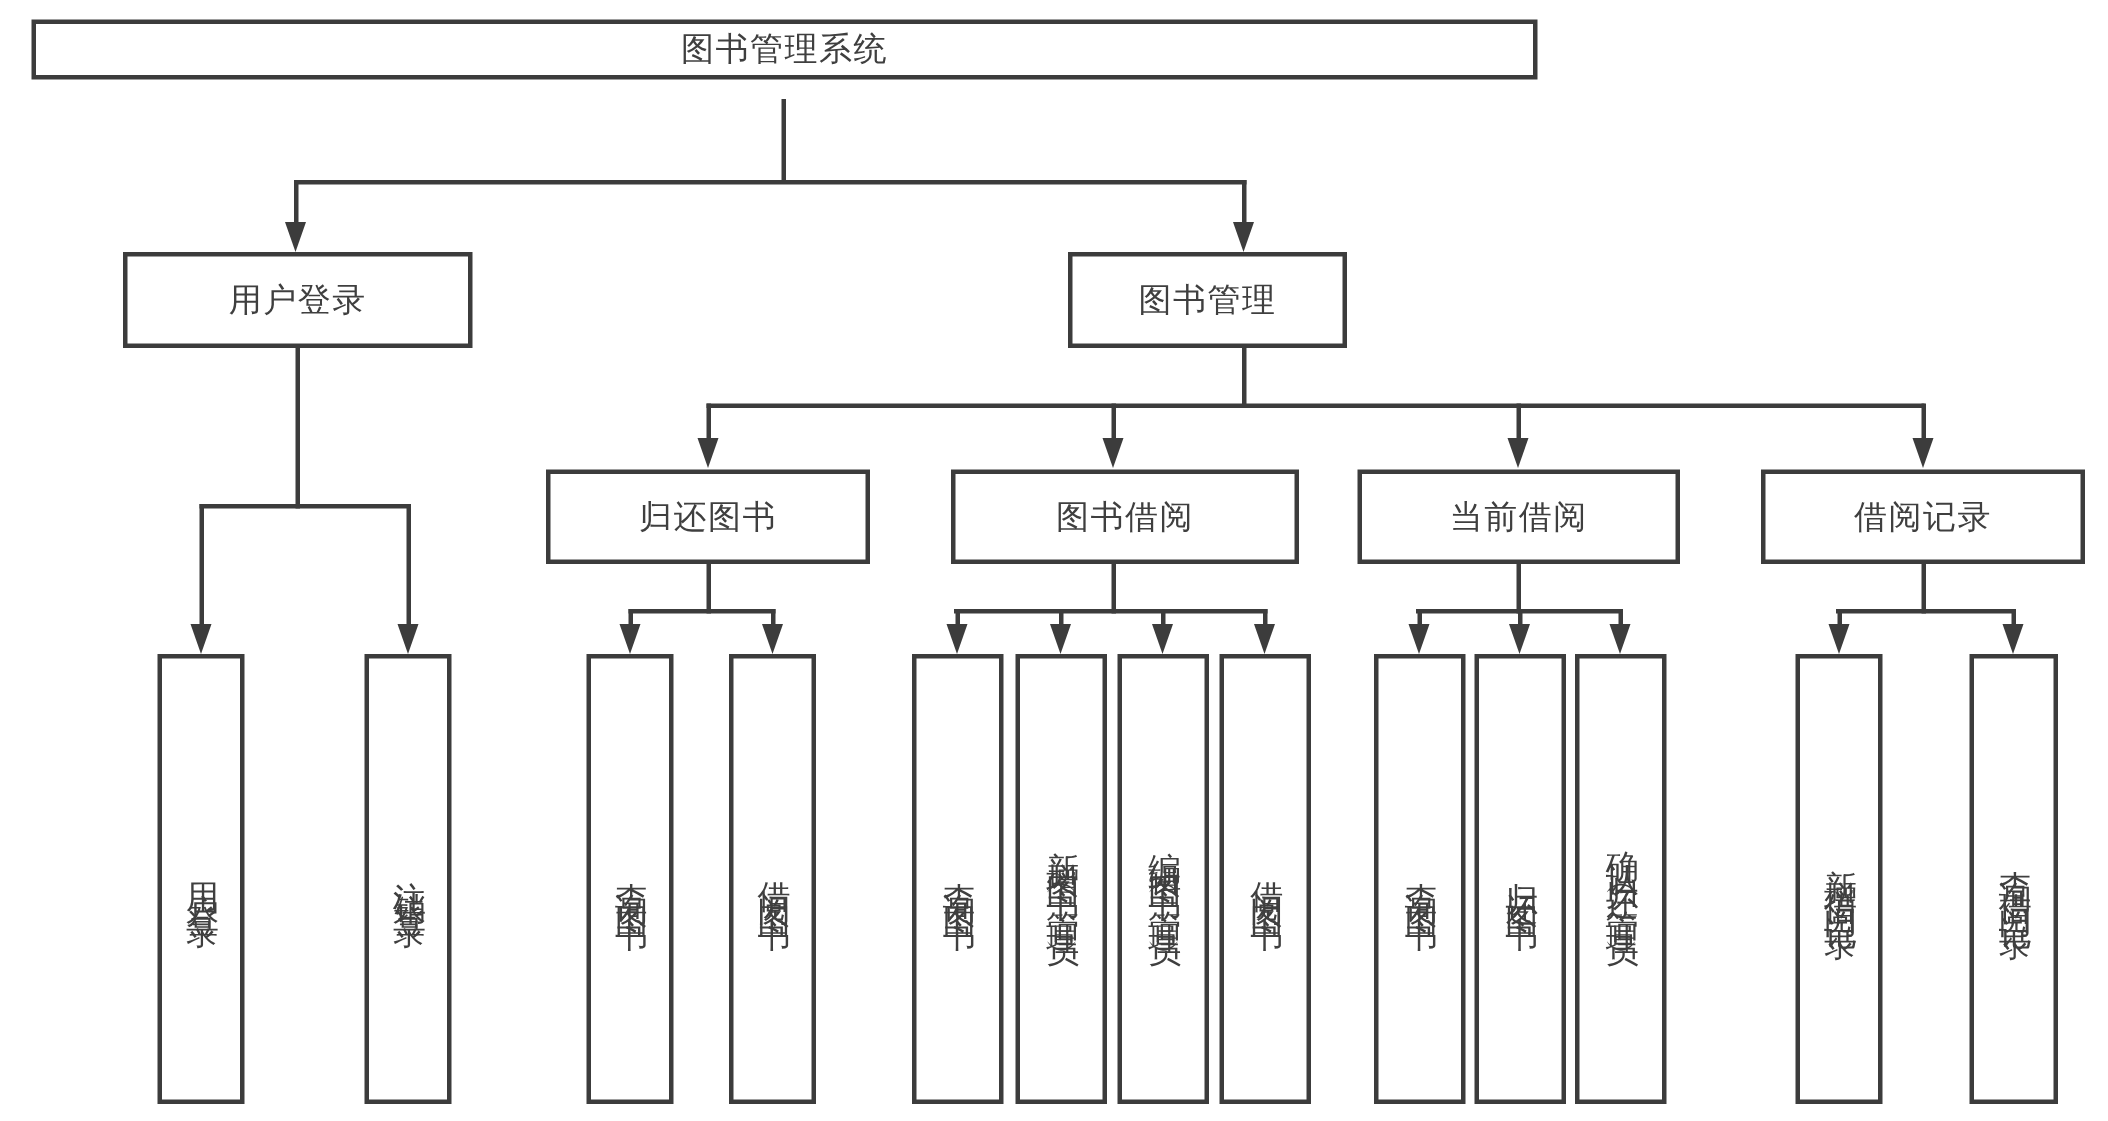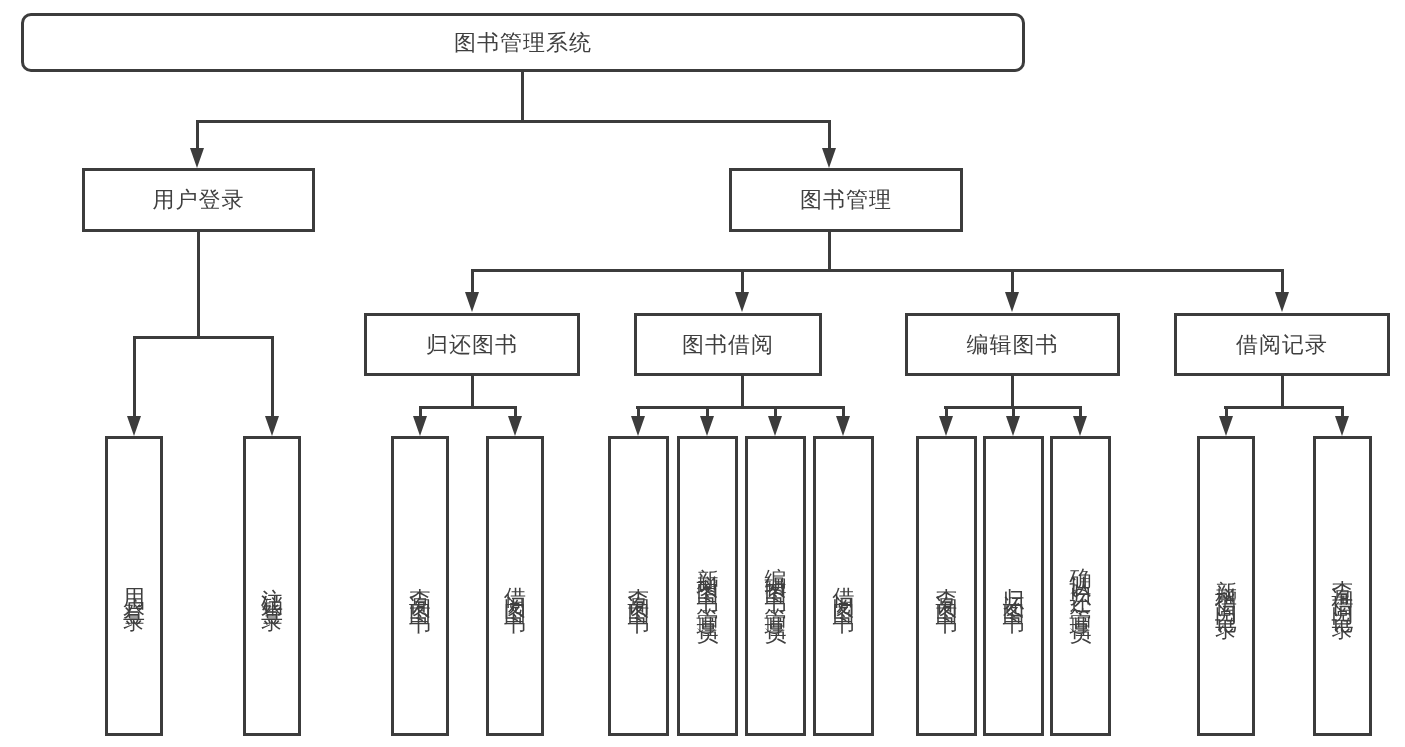--- a/index.html
+++ b/index.html
@@ -106,39 +106,39 @@
   <div class="vline" style="left:1079px;top:406px;height:12px;"></div>
   <div class="arrow" style="left:1073px;top:416px;"></div>
 
   <div class="vline" style="left:1281px;top:374px;height:35px;"></div>
   <div class="hline" style="left:1224px;top:406px;width:120px;"></div>
   <div class="vline" style="left:1225px;top:406px;height:12px;"></div>
   <div class="arrow" style="left:1219px;top:416px;"></div>
   <div class="vline" style="left:1341px;top:406px;height:12px;"></div>
   <div class="arrow" style="left:1335px;top:416px;"></div>
 
-  <div class="box" style="left:21px;top:13px;width:1004px;height:59px;border-radius:10px;">
+  <div class="box" style="left:21px;top:13px;width:1004px;height:40px;">
     <span>图书管理系统</span>
   </div>
 
   <div class="box" style="left:82px;top:168px;width:233px;height:64px;">
     <span>用户登录</span>
   </div>
-  <div class="box" style="left:729px;top:168px;width:234px;height:64px;">
+  <div class="box" style="left:712px;top:168px;width:186px;height:64px;">
     <span>图书管理</span>
   </div>
 
   <div class="box" style="left:364px;top:313px;width:216px;height:63px;">
     <span>归还图书</span>
   </div>
-  <div class="box" style="left:634px;top:313px;width:188px;height:63px;">
+  <div class="box" style="left:634px;top:313px;width:232px;height:63px;">
     <span>图书借阅</span>
   </div>
   <div class="box" style="left:905px;top:313px;width:215px;height:63px;">
-    <span>编辑图书</span>
+    <span>当前借阅</span>
   </div>
   <div class="box" style="left:1174px;top:313px;width:216px;height:63px;">
     <span>借阅记录</span>
   </div>
 
   <div class="box vbox" style="left:105px;top:436px;width:58px;height:300px;">
     <span class="vtext">用户登录</span>
   </div>
   <div class="box vbox" style="left:243px;top:436px;width:58px;height:300px;">
     <span class="vtext">注销登录</span>

